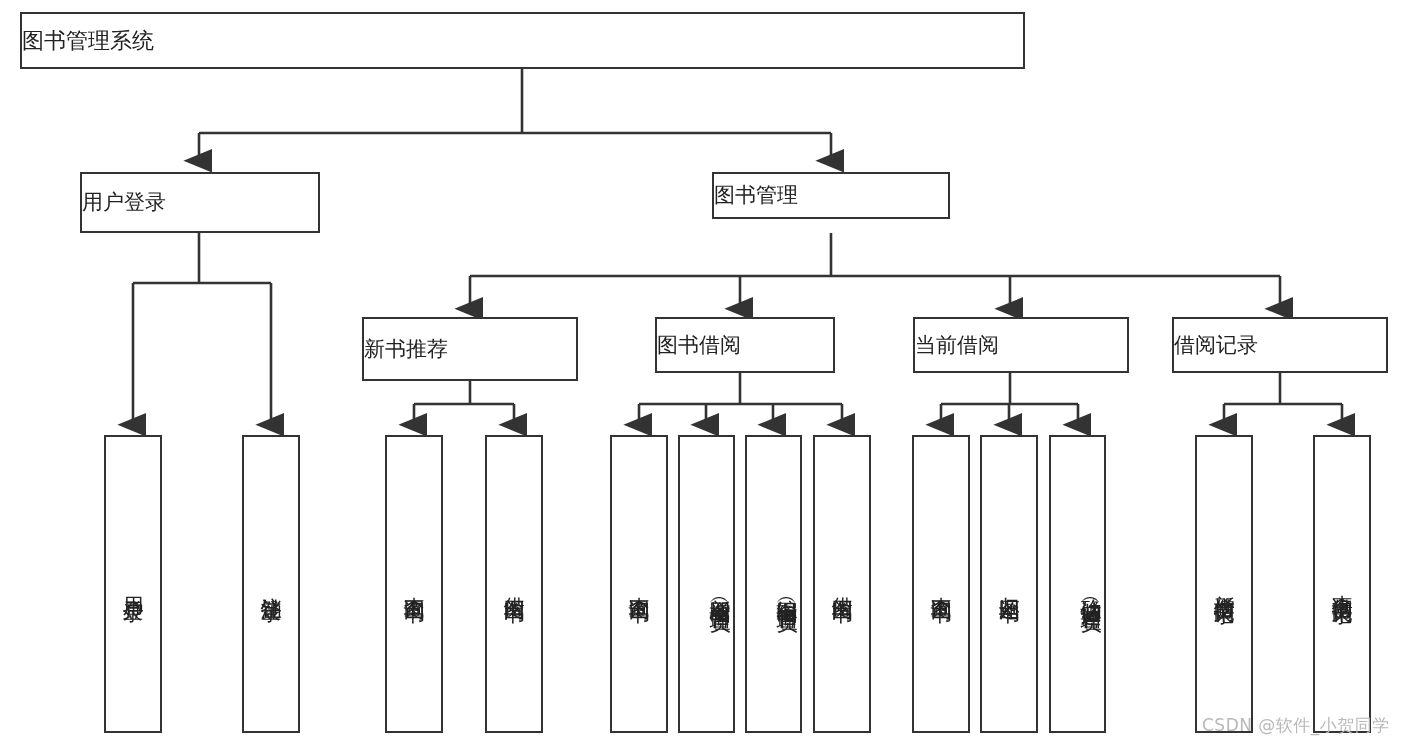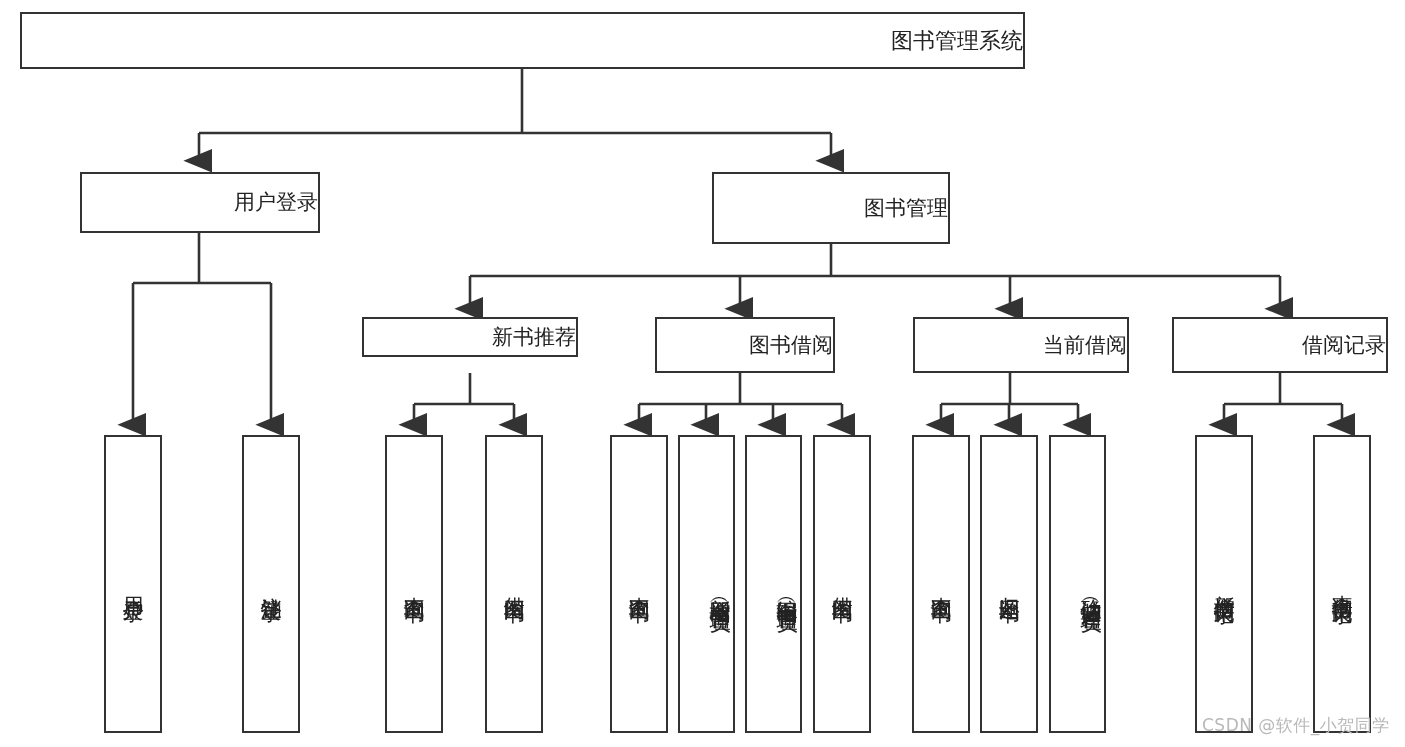--- a/index.html
+++ b/index.html
@@ -14,21 +14,21 @@
     background:#ffffff;
     overflow:hidden;
   }
   .node{
     position:absolute;
     box-sizing:border-box;
     border:2px solid #333333;
     background:#ffffff;
     display:flex;
     align-items:center;
-    justify-content:flex-end;
+    justify-content:flex-start;
     text-align:center;
     color:#222222;
     line-height:1.25;
   }
   .node.h{
     font-size:21px;
   }
   .node.root{
     font-size:22px;
   }
@@ -123,34 +123,34 @@
     </g>
   </svg>
 
   <div class="node root" style="left:20px;top:12px;width:1005px;height:57px;">
     <span class="lbl">图书管理系统</span>
   </div>
 
   <div class="node h" style="left:80px;top:172px;width:240px;height:61px;">
     <span class="lbl">用户登录</span>
   </div>
-  <div class="node h" style="left:712px;top:172px;width:238px;height:72px;">
+  <div class="node h" style="left:712px;top:172px;width:238px;height:47px;">
     <span class="lbl">图书管理</span>
   </div>
 
-  <div class="node h" style="left:362px;top:317px;width:216px;height:40px;">
+  <div class="node h" style="left:362px;top:317px;width:216px;height:64px;">
     <span class="lbl">新书推荐</span>
   </div>
   <div class="node h" style="left:655px;top:317px;width:180px;height:56px;">
     <span class="lbl">图书借阅</span>
   </div>
   <div class="node h" style="left:902px;top:317px;width:216px;height:56px;margin-left:11px;">
     <span class="lbl">当前借阅</span>
   </div>
-  <div class="node h" style="left:1172px;top:317px;width:216px;height:56px;padding-left:27px;">
+  <div class="node h" style="left:1172px;top:317px;width:216px;height:56px;">
     <span class="lbl">借阅记录</span>
   </div>
 
   <div class="node v mid" style="left:104px;top:435px;width:58px;height:298px;">
     <span class="lbl">用户登录</span>
   </div>
   <div class="node v mid" style="left:242px;top:435px;width:58px;height:298px;">
     <span class="lbl">注销登录</span>
   </div>
 

